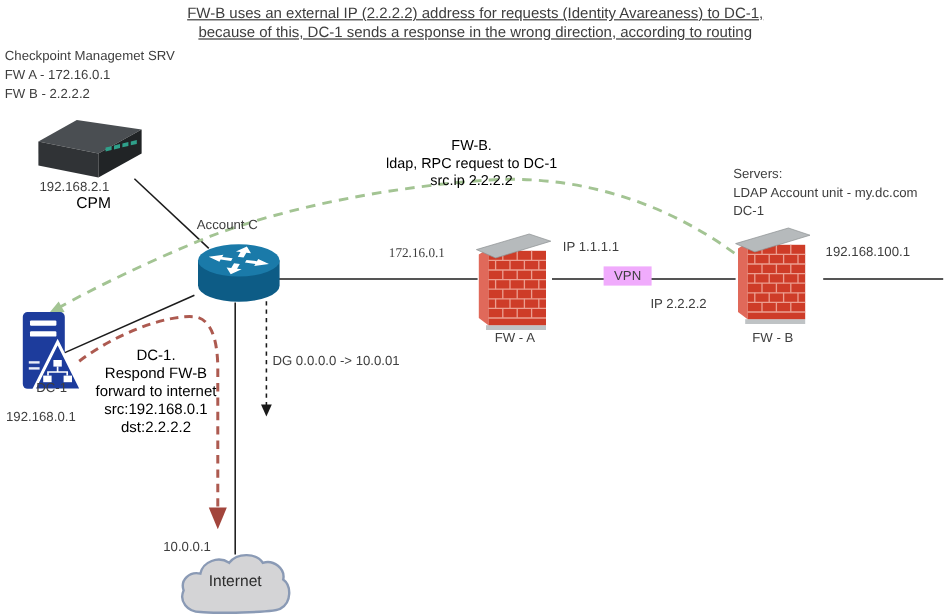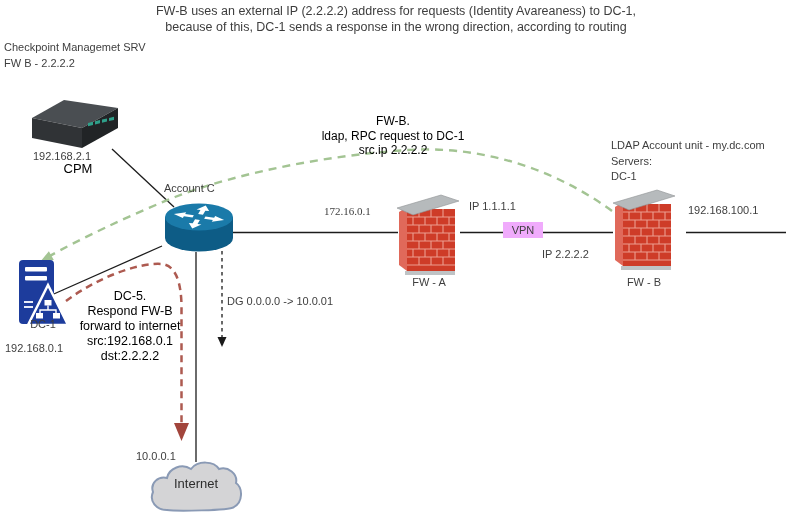--- a/index.html
+++ b/index.html
@@ -6,21 +6,21 @@
   body{
     width:792px;height:512px;position:relative;overflow:hidden;
     background:#ffffff;
     font-family:"Liberation Sans","DejaVu Sans",sans-serif;
     color:#3e3e3e;
   }
   .abs{position:absolute;}
   .txt{font-size:11px;line-height:16px;white-space:nowrap;}
   .center{text-align:center;}
   .bold{font-weight:normal;color:#000000;}
-  #title{top:3px;left:0;width:792px;text-align:center;font-size:12.5px;line-height:16px;color:#3d3d3d;}
+  #title{top:3px;left:0;width:792px;text-align:center;font-size:12.5px;line-height:16px;color:#3d3d3d;text-decoration:underline;}
   #mgmt-note{left:4px;top:39px;}
   #request-note{left:303px;top:114px;width:180px;line-height:14.5px;font-size:12px;}
   #ldap-note{left:611px;top:138px;line-height:15.5px;}
   #response-note{left:68px;top:289px;width:124px;line-height:15px;font-size:12.5px;}
   #router-label{left:164px;top:180px;}
   #cpm-ip{left:10px;top:148px;width:104px;}
   #cpm-label{left:28px;top:161px;width:100px;font-size:13px;}
   #fwa-label{left:397px;top:274px;width:64px;}
   #fwb-label{left:612px;top:274px;width:64px;}
   #fwa-left-ip{left:324px;top:203px;font-family:Liberation Serif, serif;}
@@ -143,54 +143,55 @@
   <path d="M20,52 C9,52 2,43 6,34 C3,25 11,18 20,20 C22,10 35,5 44,11 C51,2 67,3 72,11 C81,8 91,16 89,25 C96,30 96,44 87,49 C83,53 27,53 20,52 Z" fill="#d4d4d6" stroke="#8a9ab5" stroke-width="2"></path>
 </svg>
 
 <div id="title" class="abs">
   <div>FW-B uses an external IP (2.2.2.2) address for requests (Identity Avareaness) to DC-1,</div>
   <div>because of this, DC-1 sends a response in the wrong direction, according to routing</div>
 </div>
 
 <div id="mgmt-note" class="abs txt">
   <div>Checkpoint Managemet SRV</div>
+  <div>FW A - 172.16.0.1</div>
   <div>FW B - 2.2.2.2</div>
 </div>
 
 <div id="cpm-ip" class="abs txt center">192.168.2.1</div>
 <div id="cpm-label" class="abs txt center bold">CPM</div>
 
 <div id="router-label" class="abs txt">Account C</div>
 
 <div id="request-note" class="abs txt center bold">
   <div>FW-B.</div>
   <div>ldap, RPC request to DC-1</div>
   <div>src.ip 2.2.2.2</div>
 </div>
 
 <div id="ldap-note" class="abs txt">
+  <div>Servers:</div>
   <div>LDAP Account unit - my.dc.com</div>
-  <div>Servers:</div>
   <div>DC-1</div>
 </div>
 
 <div id="fwa-left-ip" class="abs txt">172.16.0.1</div>
 <div id="fwa-right-ip" class="abs txt">IP 1.1.1.1</div>
 <div id="vpn-label" class="abs txt center">VPN</div>
 <div id="fwb-left-ip" class="abs txt">IP 2.2.2.2</div>
 <div id="fwb-right-ip" class="abs txt">192.168.100.1</div>
 
 <div id="fwa-label" class="abs txt center">FW - A</div>
 <div id="fwb-label" class="abs txt center">FW - B</div>
 
 <div id="dc1-label" class="abs txt center">DC-1</div>
 <div id="dc1-ip" class="abs txt">192.168.0.1</div>
 
 <div id="response-note" class="abs txt center bold">
-  <div>DC-5.</div>
+  <div>DC-1.</div>
   <div>Respond FW-B</div>
   <div>forward to internet</div>
   <div>src:192.168.0.1</div>
   <div>dst:2.2.2.2</div>
 </div>
 
 <div id="dg-label" class="abs txt">DG 0.0.0.0 -&gt; 10.0.01</div>
 
 <div id="inet-ip" class="abs txt">10.0.0.1</div>
 <div id="inet-label" class="abs txt center">Internet</div>

